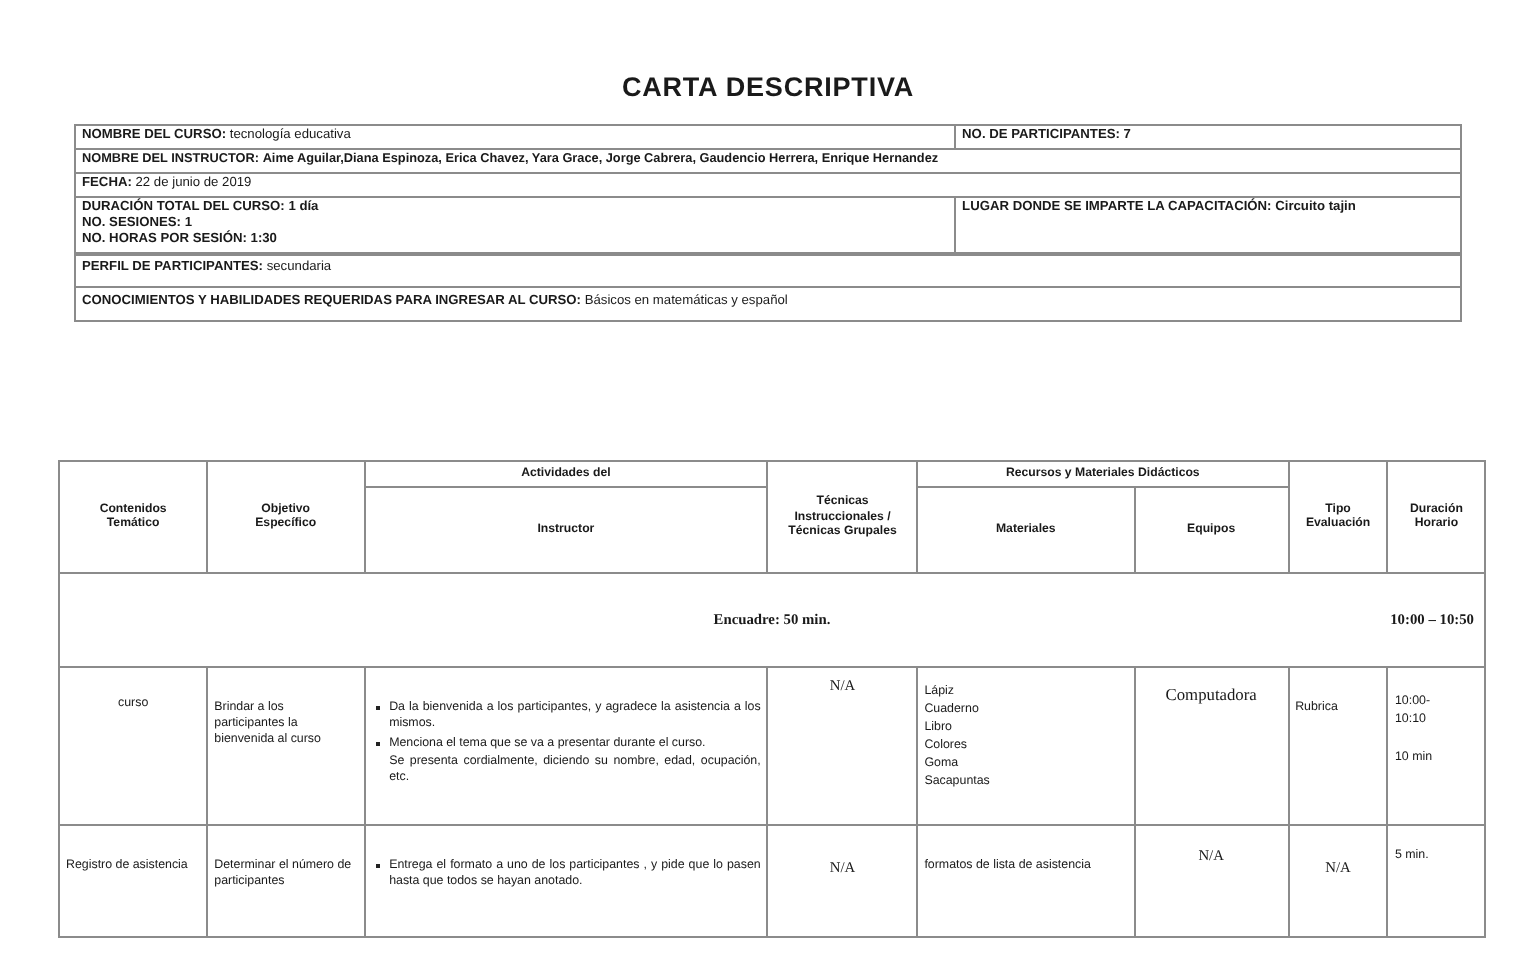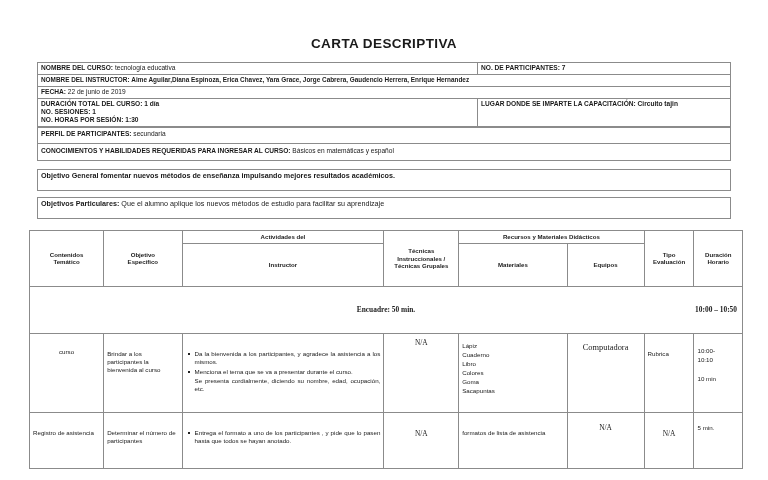--- a/index.html
+++ b/index.html
@@ -239,41 +239,21 @@
       </tr>
       <tr>
         <td>
           <span class="b">CONOCIMIENTOS  Y HABILIDADES REQUERIDAS PARA INGRESAR AL CURSO:</span>
           <span class="val">Básicos  en matemáticas y español</span>
         </td>
       </tr>
     </tbody>
   </table>
 
-  <table class="blk obj-block" id="obj-general">
-    <tbody>
-      <tr>
-        <td>
-          <span class="lbl">Objetivo  General</span>
-          <span class="lbl">fomentar nuevos métodos de enseñanza impulsando  mejores resultados académicos.</span>
-        </td>
-      </tr>
-    </tbody>
-  </table>
-
-  <table class="blk obj-block" id="obj-particulares">
-    <tbody>
-      <tr>
-        <td>
-          <span class="lbl">Objetivos Particulares:</span>
-          <span>Que el alumno aplique los nuevos métodos de estudio para facilitar  su aprendizaje</span>
-        </td>
-      </tr>
-    </tbody>
-  </table>
+
 
   <table id="main-table">
     <colgroup>
       <col style="width:10.4%">
       <col style="width:11.0%">
       <col style="width:28.3%">
       <col style="width:10.5%">
       <col style="width:15.2%">
       <col style="width:10.8%">
       <col style="width:7.0%">

